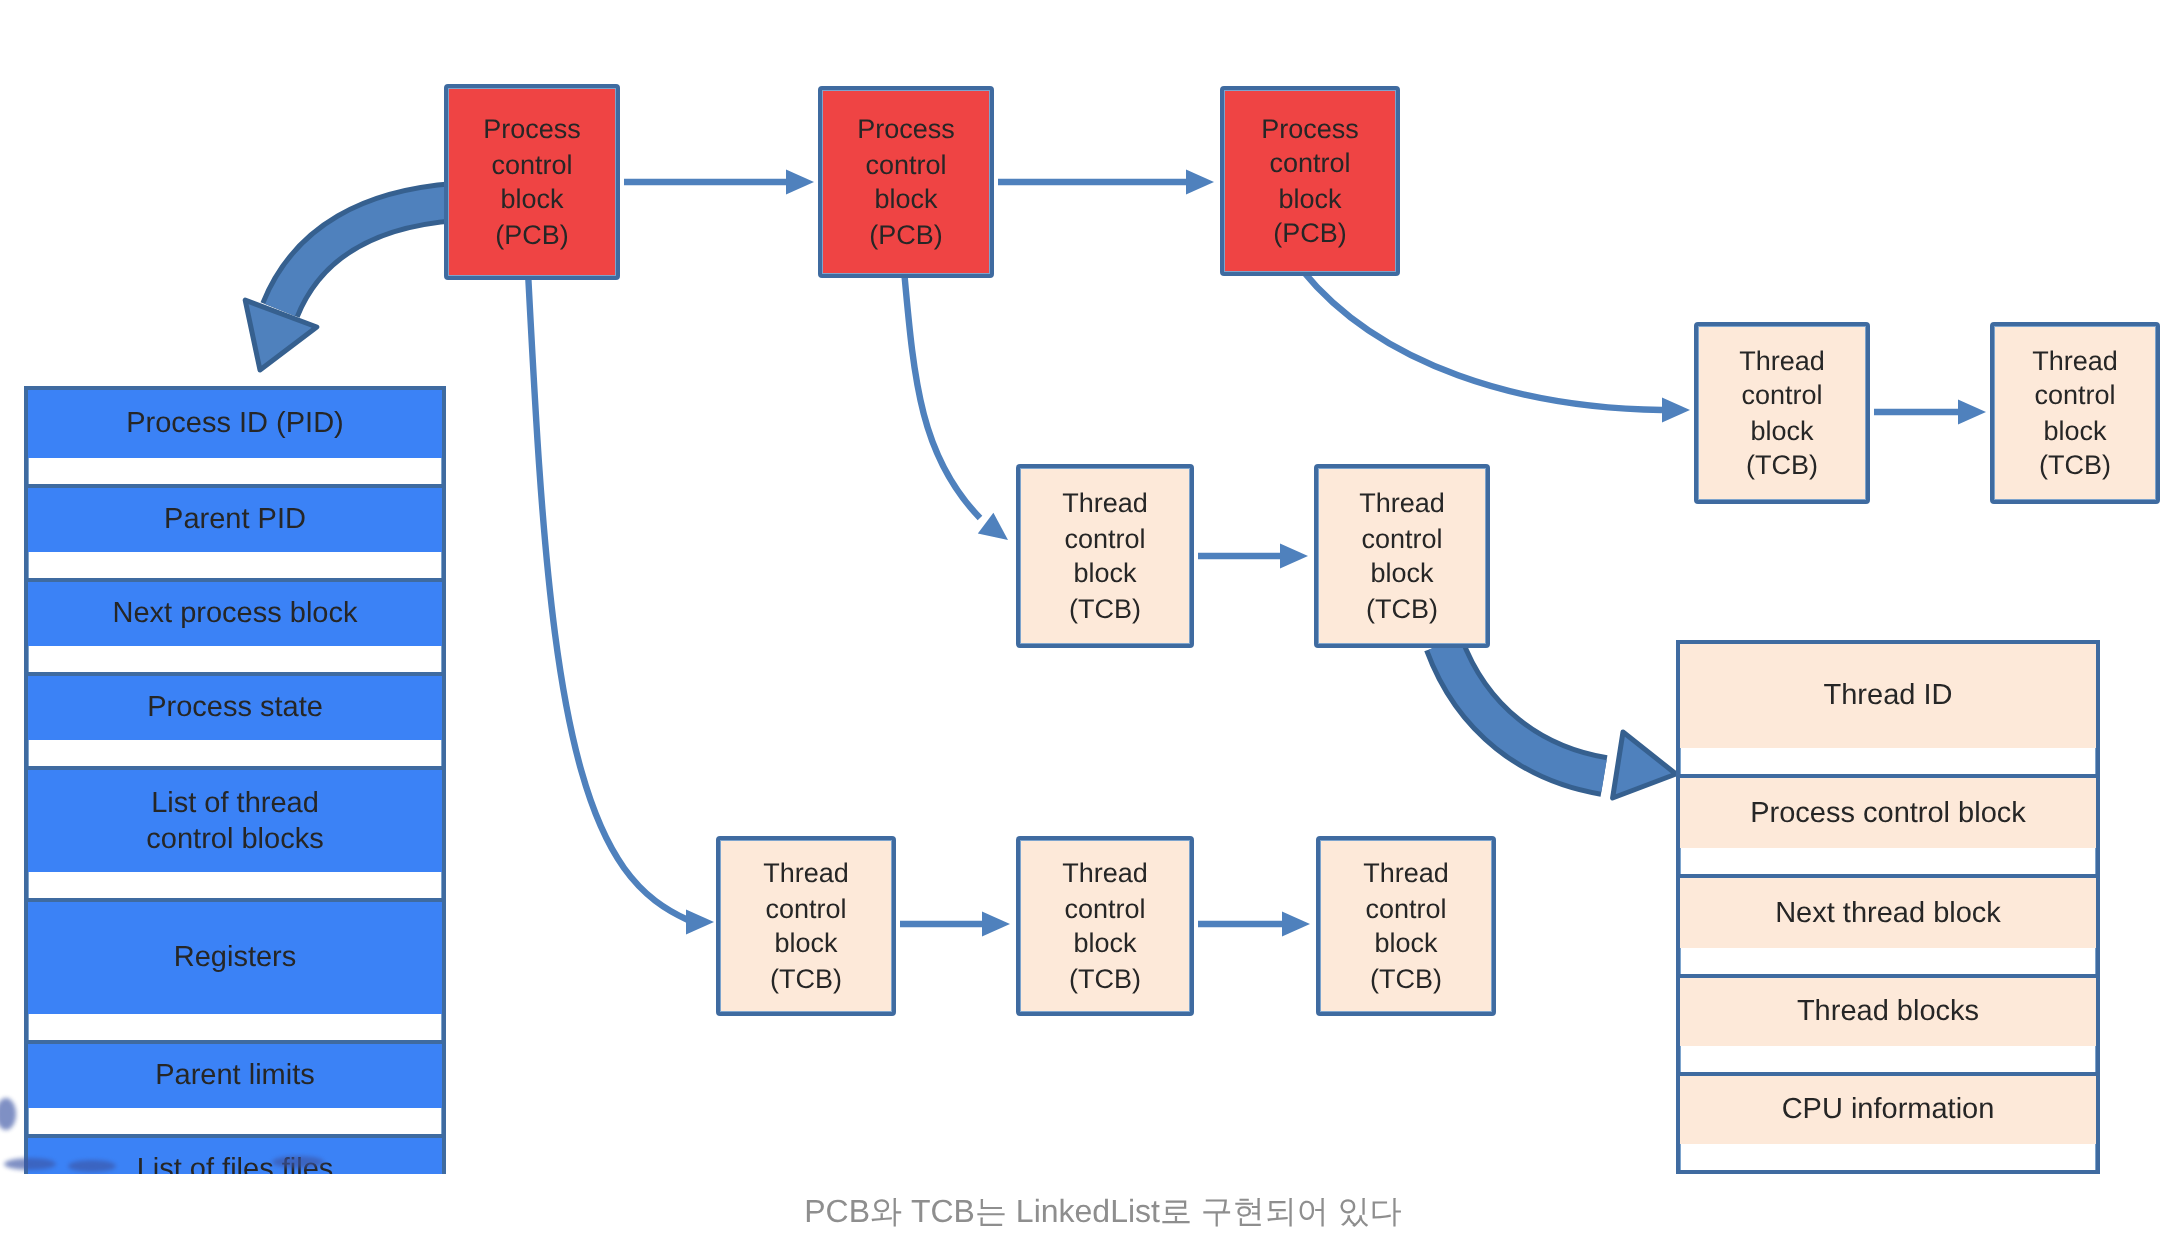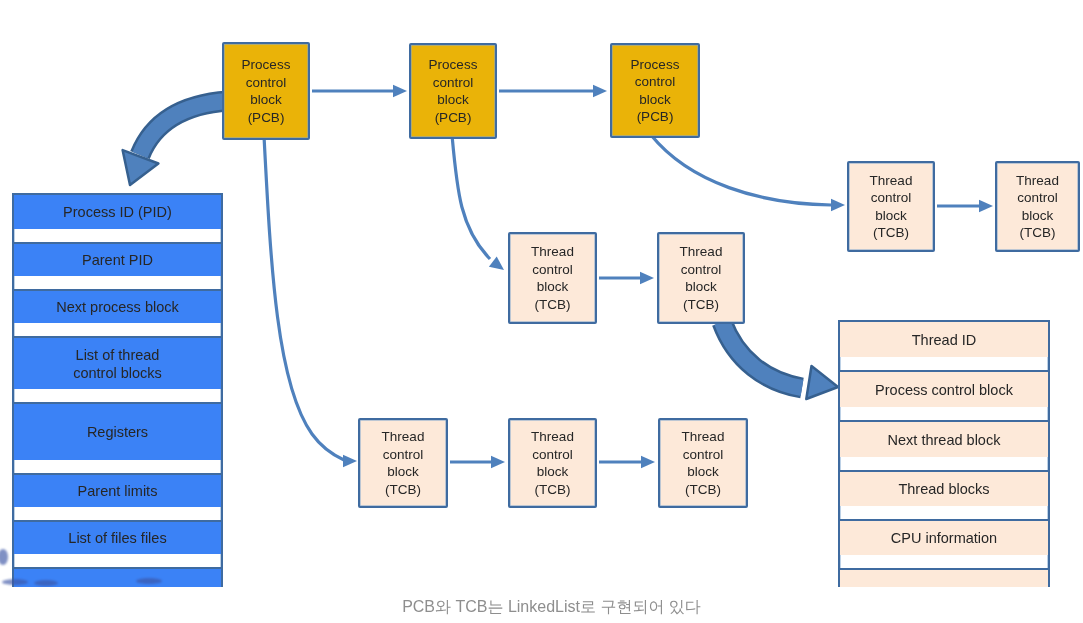--- a/index.html
+++ b/index.html
@@ -6,21 +6,21 @@
   body{width:1083px;height:623px;overflow:hidden;position:relative;
        font-family:"Liberation Sans", sans-serif;}
   .stage{position:absolute;left:0;top:0;width:1083px;height:587px;overflow:hidden;}
   .arrows{position:absolute;left:0;top:0;}
 
   
   .node{position:absolute;box-sizing:border-box;border:2.5px solid #3f6ba0;
         border-radius:2px;display:flex;align-items:center;justify-content:center;
         text-align:center;color:#262626;font-size:13.5px;line-height:17.5px;
         white-space:pre-line;box-shadow:0 0 0 0.5px #7da4cd inset;}
-  .node.pcb{background:#eab308;}
+  .node.pcb{background:#ef4444;}
   .node.tcb{background:#fde9d9;}
 
   
   .structtable{position:absolute;box-sizing:border-box;border:2.5px solid #3f6ba0;
         box-shadow:0 0 0 0.5px #7da4cd inset;}
   .structtable .trow{box-sizing:border-box;display:flex;align-items:center;
         justify-content:center;text-align:center;color:#262626;font-size:14.5px;
         line-height:18px;white-space:pre-line;}
   .structtable .trow + .trow{border-top:2px solid #3f6ba0;margin-top:13px;}
   .structtable.blue .trow{background:#3b82f6;}
@@ -123,30 +123,31 @@
 (TCB)</div>
   <div class="node tcb" style="left:658px;top:418px;width:90px;height:90px">Thread
 control
 block
 (TCB)</div>
 
   <div class="structtable blue" style="left:12px;top:193px;width:211px">
     <div class="trow" style="height:34px">Process ID (PID)</div>
     <div class="trow" style="height:34px">Parent PID</div>
     <div class="trow" style="height:34px">Next process block</div>
+    <div class="trow" style="height:34px">Process state</div>
     <div class="trow" style="height:53px">List of thread
 control blocks</div>
     <div class="trow" style="height:58px">Registers</div>
     <div class="trow" style="height:34px">Parent limits</div>
     <div class="trow" style="height:34px">List of files files</div>
     <div class="trow dots" style="height:48px">. . .</div>
   </div>
 
   <div class="structtable peach" style="left:838px;top:320px;width:212px">
-    <div class="trow" style="height:35px">Thread ID</div>
+    <div class="trow" style="height:52px">Thread ID</div>
     <div class="trow" style="height:37px">Process control block</div>
     <div class="trow" style="height:37px">Next thread block</div>
     <div class="trow" style="height:36px">Thread blocks</div>
     <div class="trow" style="height:36px">CPU information</div>
     <div class="trow dots" style="height:58px">. . .</div>
   </div>
 
   <div class="wm" style="left:-2px;top:549px;width:10px;height:16px"></div>
   <div class="wm" style="left:2px;top:579px;width:26px;height:6px"></div>
   <div class="wm" style="left:34px;top:580px;width:24px;height:6px"></div>

